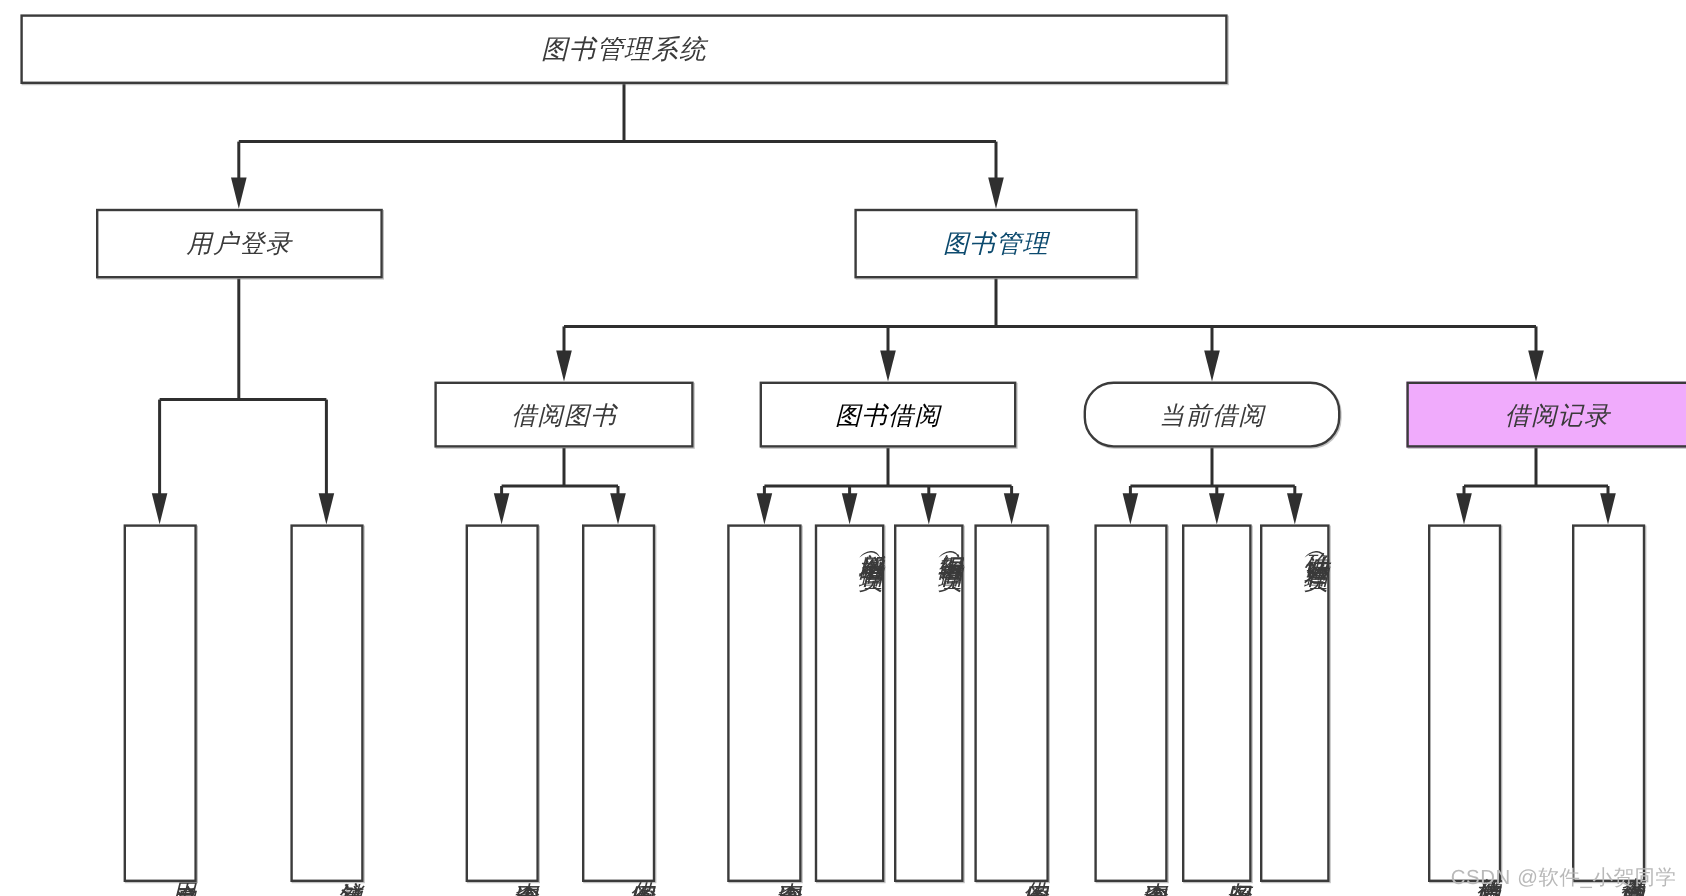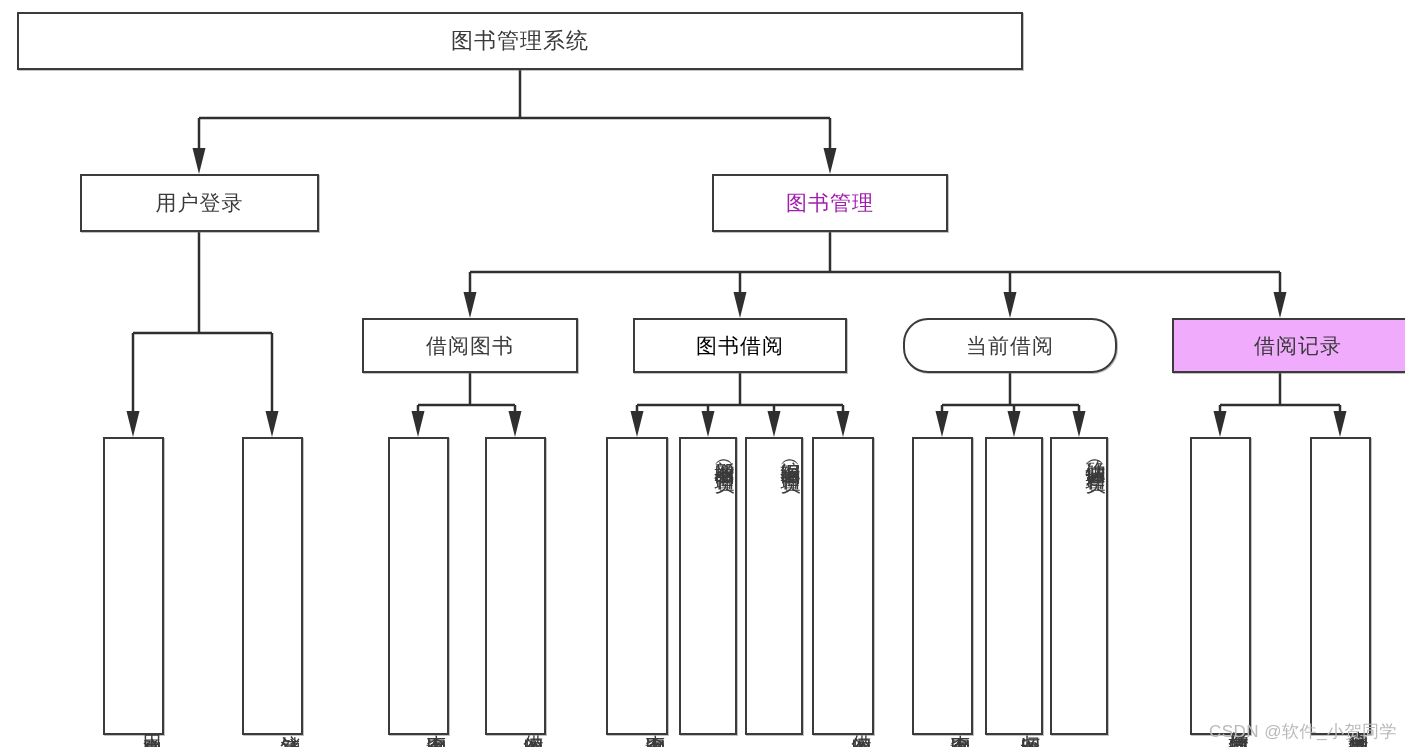--- a/index.html
+++ b/index.html
@@ -17,20 +17,21 @@
     border:2px solid #3b3b3b;
     box-sizing:border-box;
     box-shadow:1px 1px 0 rgba(120,120,120,.45);
   }
   .node-label{
     position:absolute;
     left:0;right:0;
     color:#3a3a3a;
     text-align:center;
     white-space:nowrap;
+    font-style:italic;
   }
   
   .h-box .node-label{
     top:50%;transform:translateY(-50%);
     font-size:21px;letter-spacing:1px;
   }
   .h-box.root .node-label{font-size:22px;}
 
   
   .v-box{display:flex;}
@@ -125,21 +126,21 @@
   </svg>
 
   <div id="nodes-layer">
       <div class="node-box h-box root" style="left: 17px; top: 12px; width: 1006px; height: 58px; border-color: rgb(59, 59, 59); background: rgb(255, 255, 255);">
         <span class="node-label" style="color: rgb(58, 58, 58);">图书管理系统</span>
       </div>
       <div class="node-box h-box" style="left: 80px; top: 174px; width: 239px; height: 58px; border-color: rgb(59, 59, 59); background: rgb(255, 255, 255);">
         <span class="node-label" style="color: rgb(58, 58, 58);">用户登录</span>
       </div>
       <div class="node-box h-box" style="left: 712px; top: 174px; width: 236px; height: 58px; border-color: rgb(59, 59, 59); background: rgb(255, 255, 255);">
-        <span class="node-label" style="color: #a21caf;">图书管理</span>
+        <span class="node-label" style="color: #0c4a6e;">图书管理</span>
       </div>
       <div class="node-box h-box" style="left: 362px; top: 318px; width: 216px; height: 55px; border-color: rgb(59, 59, 59); background: rgb(255, 255, 255);">
         <span class="node-label" style="color: rgb(58, 58, 58);">借阅图书</span>
       </div>
       <div class="node-box h-box" style="left: 633px; top: 318px; width: 214px; height: 55px; border-color: rgb(59, 59, 59); background: rgb(255, 255, 255);">
         <span class="node-label" style="color: #000000;">图书借阅</span>
       </div>
       <div class="node-box h-box" style="left: 903px; top: 318px; width: 214px; height: 55px; border-color: rgb(59, 59, 59); background: rgb(255, 255, 255); border-radius: 25px;">
         <span class="node-label" style="color: rgb(58, 58, 58);">当前借阅</span>
       </div>

